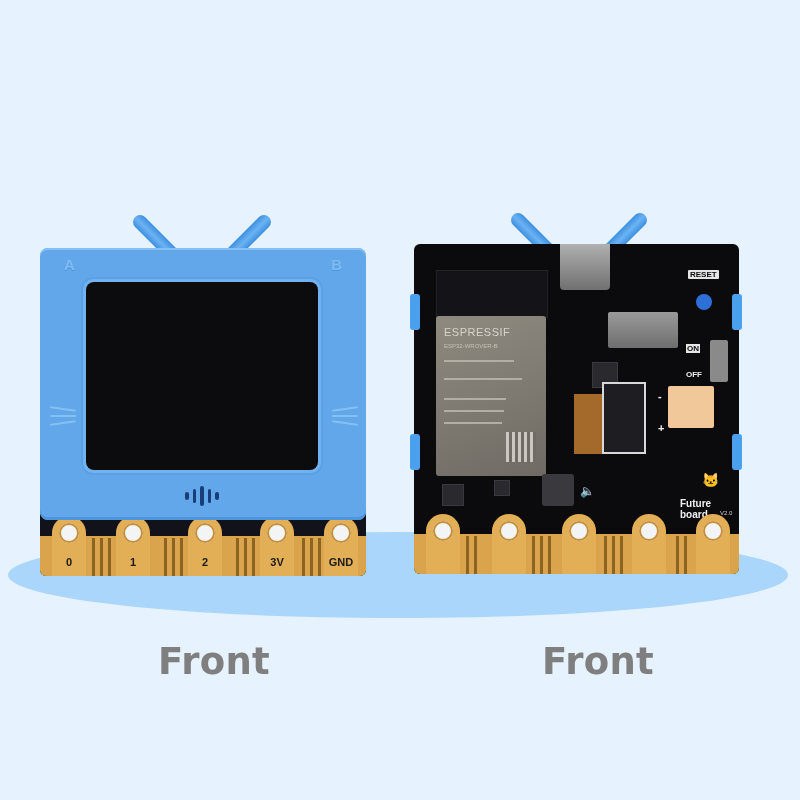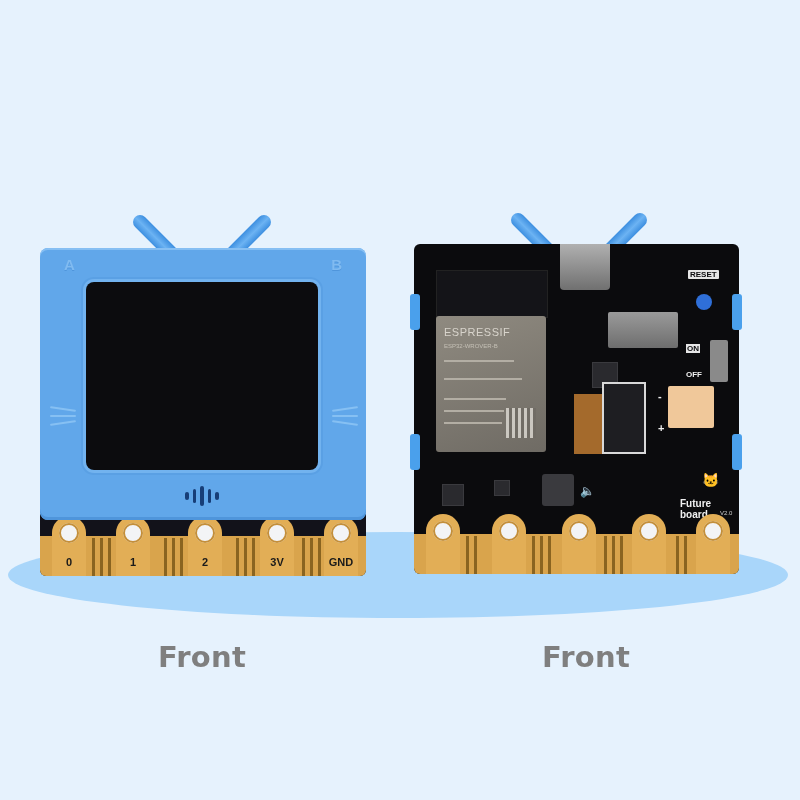--- a/index.html
+++ b/index.html
@@ -1,39 +1,39 @@
 <!DOCTYPE html>
 <html><head>
 <meta charset="utf-8">
 <style>
   html,body{margin:0;padding:0;}
   body{width:800px;height:800px;background:#e6f2fd;position:relative;overflow:hidden;font-family:"Liberation Sans",sans-serif;}
   .ellipse{position:absolute;left:8px;top:532px;width:780px;height:86px;border-radius:50%;background:#a9d6fa;}
-  .lbl{position:absolute;top:640px;font-family:"DejaVu Sans",sans-serif;font-weight:bold;font-size:29px;color:#7f7f7f;letter-spacing:0.3px;}
+  .lbl{position:absolute;top:640px;font-family:"DejaVu Sans",sans-serif;font-weight:bold;font-size:37px;color:#7f7f7f;letter-spacing:0.3px;}
   
   .front{position:absolute;left:40px;top:210px;width:330px;height:370px;}
   .antenna{position:absolute;width:14px;height:62px;border-radius:7px;background:linear-gradient(90deg,#3d8fe0,#6cb3f3,#3d8fe0);}
   .case{position:absolute;left:0;top:38px;width:326px;height:272px;background:#61a7ea;border-radius:8px;box-shadow:inset 0 -3px 0 #4f95db,inset 0 2px 0 #86bff3;}
   .case .btn-lbl{position:absolute;top:8px;font-weight:bold;font-size:15px;color:#80bbf1;text-shadow:0 1px 0 #4f95db;}
   .screen{position:absolute;left:46px;top:34px;width:232px;height:188px;background:#0c0c0e;border-radius:8px;box-shadow:0 0 0 3px #72b3ef,0 0 0 5px #5aa0e4;}
   .whisk{position:absolute;width:30px;height:24px;}
   .whisk span{position:absolute;left:0;height:2px;width:26px;background:#86c0f3;border-radius:1px;}
   .spk{position:absolute;left:140px;top:236px;width:44px;height:24px;display:flex;gap:4px;align-items:center;justify-content:center;}
   .spk i{display:block;width:3.5px;background:#173e78;border-radius:2px;}
   .edge{position:absolute;left:0;top:304px;width:326px;height:62px;background:#12121a;border-radius:0 0 6px 6px;overflow:hidden;}
   .gold-strip{position:absolute;left:0;top:22px;width:326px;height:40px;background:#d9a44c;}
   .pad{position:absolute;top:2px;width:34px;height:60px;background:#e2ae56;border-radius:17px 17px 0 0;}
   .pad .hole{position:absolute;left:7px;top:7px;width:20px;height:20px;border-radius:50%;background:#f3f4f6;box-shadow:inset 0 0 0 2px #c48f3a;}
   .pad .pn{position:absolute;left:-6px;right:-6px;bottom:8px;text-align:center;font-weight:bold;font-size:11px;color:#1a1a1a;}
   .finger{position:absolute;top:24px;width:3px;height:38px;background:#8a6420;}
   
   .back{position:absolute;left:410px;top:210px;width:340px;height:370px;}
   .pcb{position:absolute;left:4px;top:34px;width:325px;height:330px;background:#0b0b0d;border-radius:6px 6px 6px 6px;}
   .bump{position:absolute;width:10px;height:36px;background:#4aa0ec;border-radius:3px;}
-  .module{position:absolute;left:22px;top:72px;width:110px;height:136px;background:linear-gradient(160deg,#8f8a80,#6f6b64);border-radius:3px;}
+  .module{position:absolute;left:22px;top:72px;width:110px;height:160px;background:linear-gradient(160deg,#8f8a80,#6f6b64);border-radius:3px;}
   .module .brand{position:absolute;left:8px;top:10px;font-size:11px;color:#d8d4cc;letter-spacing:0.5px;}
   .module .model{position:absolute;left:8px;top:27px;font-size:6px;color:#c5c0b6;}
   .module .line{position:absolute;left:8px;height:2px;background:#b3aea4;}
   .module .qr{position:absolute;right:10px;bottom:14px;width:30px;height:30px;background:repeating-linear-gradient(90deg,#e0ddd6 0 3px,#6f6b64 3px 6px);opacity:0.8;}
   .antenna-area{position:absolute;left:22px;top:26px;width:110px;height:46px;background:#141418;border:1px solid #222;}
   .usbc{position:absolute;left:146px;top:0;width:50px;height:46px;background:linear-gradient(#b0b0b0,#707070);border-radius:0 0 4px 4px;}
   .chip{position:absolute;background:#2a2a2e;border:1px solid #3a3a3e;}
   .sd{position:absolute;left:194px;top:68px;width:70px;height:36px;background:linear-gradient(#9a9a9a,#6e6e6e);border-radius:2px;}
   .fpc{position:absolute;left:160px;top:150px;width:30px;height:60px;background:#a46a2c;}
   .conn{position:absolute;left:188px;top:138px;width:40px;height:68px;background:#1e1e22;border:2px solid #d9d9d9;}

